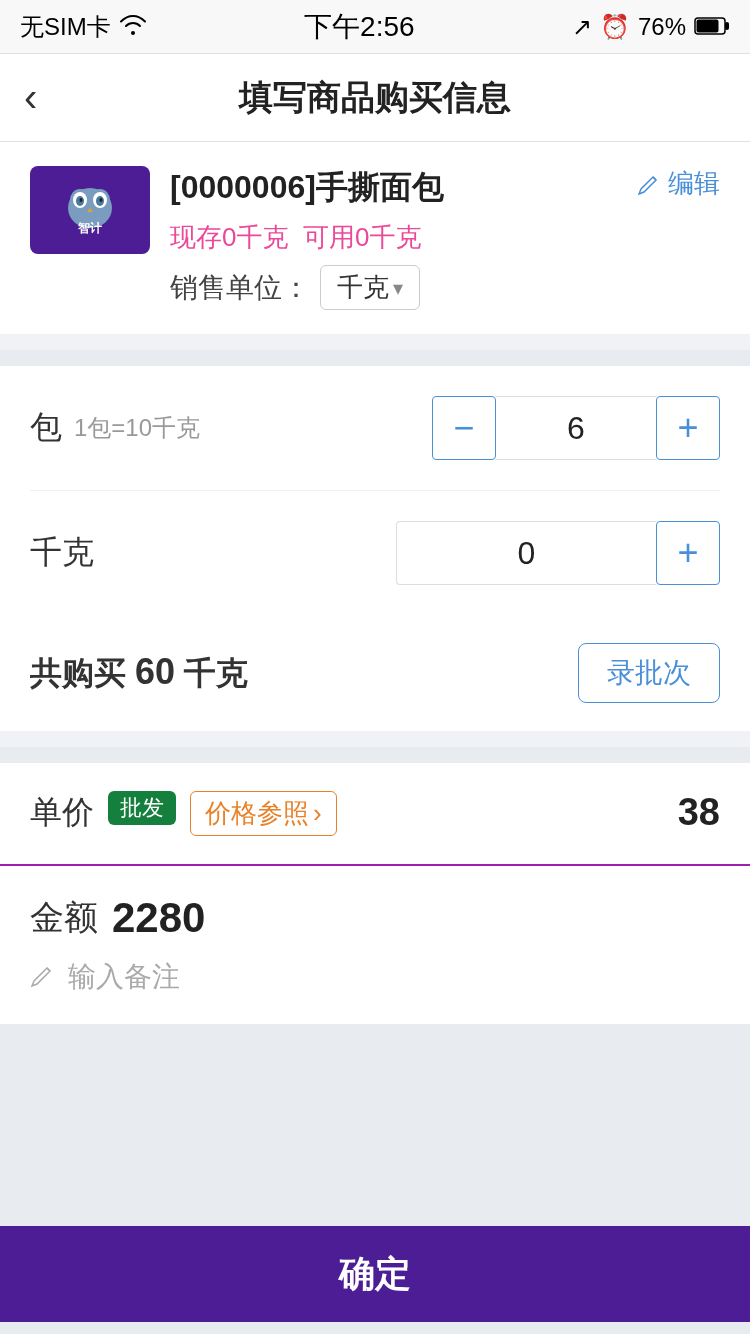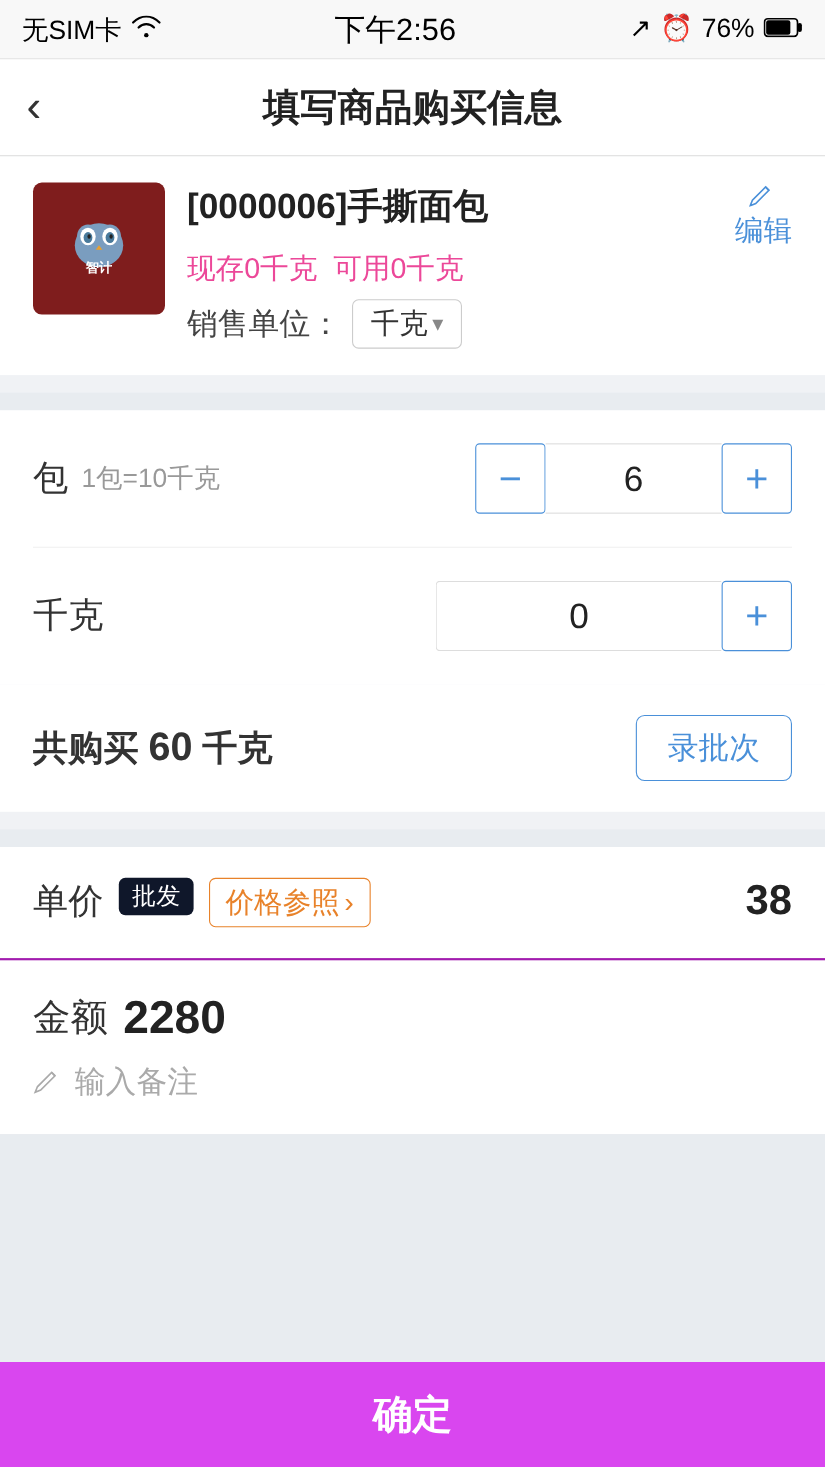--- a/index.html
+++ b/index.html
@@ -58,22 +58,22 @@
     .product-card {
       background: #fff;
       padding: 24px 30px;
       display: flex;
       align-items: flex-start;
       gap: 20px;
       margin-bottom: 16px;
     }
     .product-thumb {
       width: 120px;
-      height: 120px;
-      background: #7f1d1d;
+      height: 88px;
+      background: #4c1d95;
       border-radius: 8px;
       display: flex;
       align-items: center;
       justify-content: center;
       flex-shrink: 0;
     }
     .product-thumb-owl {
       font-size: 48px;
       color: #7a9dbf;
     }
@@ -107,21 +107,20 @@
       align-items: center;
       gap: 4px;
     }
     .edit-btn {
       color: #4a90d9;
       font-size: 26px;
       display: flex;
       align-items: center;
       gap: 4px;
       cursor: pointer;
-      flex-direction: column;
     }
     .product-header-row {
       display: flex;
       justify-content: space-between;
       align-items: flex-start;
     }
 
     
     .separator {
       height: 16px;
@@ -229,21 +228,21 @@
     .price-row {
       display: flex;
       align-items: flex-start;
       gap: 14px;
     }
     .price-label {
       font-size: 32px;
       color: #333;
     }
     .price-tag-blue {
-      background: #0f172a;
+      background: #15803d;
       color: #fff;
       border-radius: 6px;
       padding: 2px 12px;
       font-size: 22px;
     }
     .price-ref-btn {
       border: 1.5px solid #e8822a;
       color: #e8822a;
       border-radius: 6px;
       padding: 4px 14px;
@@ -294,25 +293,25 @@
 
     
     .content-bg {
       background: #e8ecf0;
       min-height: 350px;
     }
 
     
     .confirm-btn {
       position: fixed;
-      bottom: 0;
+      bottom: 12px;
       left: 0;
       width: 750px;
       height: 96px;
-      background: #d946ef;
+      background: #4c1d95;
       color: #fff;
       font-size: 36px;
       font-weight: 600;
       border: none;
       display: flex;
       align-items: center;
       justify-content: center;
       cursor: pointer;
     }
   </style>

